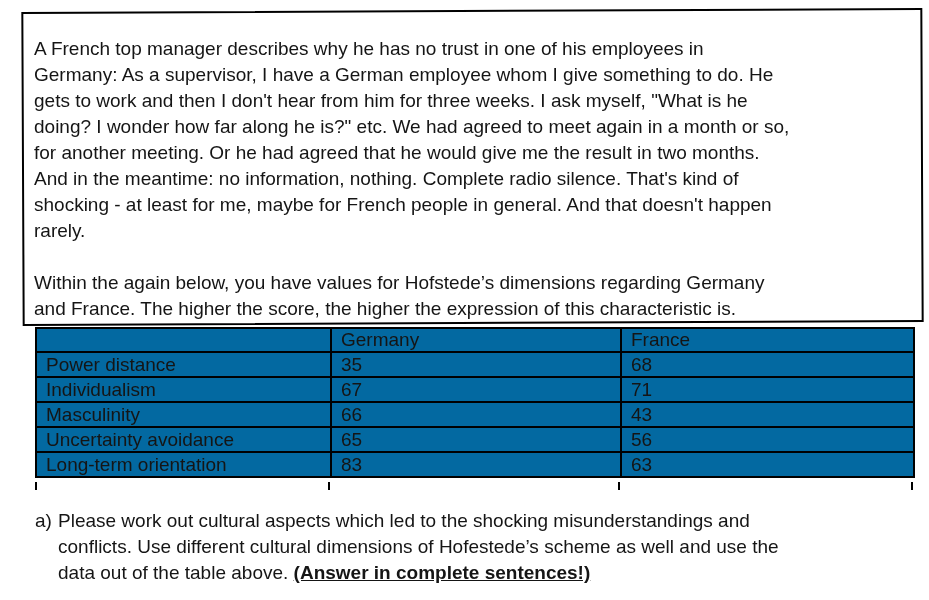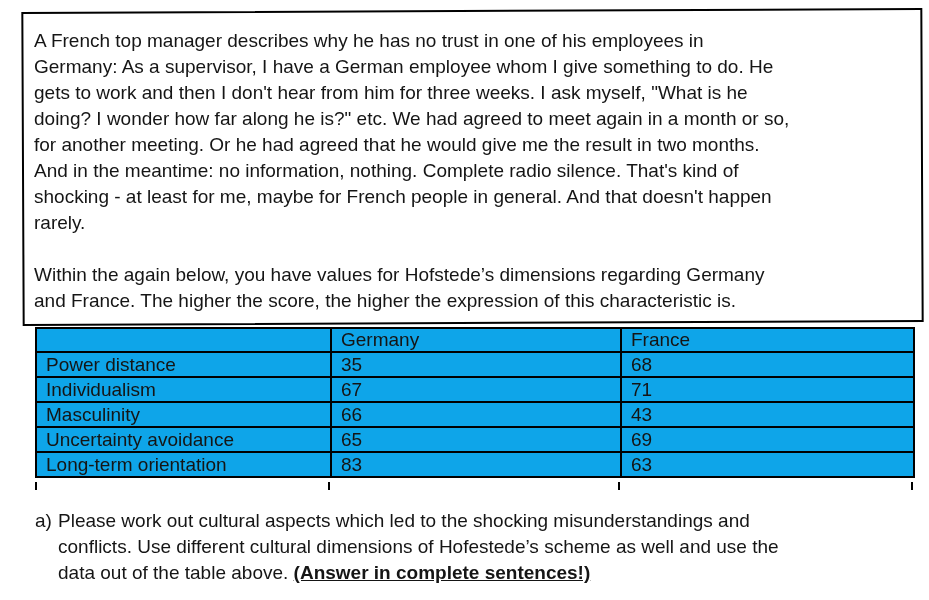--- a/index.html
+++ b/index.html
@@ -27,21 +27,21 @@
     border: 2px solid #000;
     box-sizing: border-box;
     transform: rotate(-0.25deg);
     background: transparent;
   }
   .intro-box-text {
     position: absolute;
     left: 24px;
     top: 12px;
     width: 897px;
-    padding: 16px 0 0 10px;
+    padding: 24px 0 0 10px;
     box-sizing: border-box;
   }
   .intro-line {
     font-size: 19px;
     line-height: 26px;
     height: 26px;
     white-space: nowrap;
   }
   
   .hofstede-table {
@@ -54,21 +54,21 @@
   .hofstede-table th,
   .hofstede-table td {
     border: 2px solid #000;
     font-size: 19px;
     font-weight: normal;
     text-align: left;
     vertical-align: middle;
     padding: 0 0 0 9px;
     overflow: hidden;
     white-space: nowrap;
-    background: #0ea5e9;
+    background: #0369a1;
     margin-top: 20px;
   }
   .hofstede-table th { height: 22px; }
   .hofstede-table td { height: 23px; padding-left: 9px; }
   .col-dim { width: 295px; }
   .col-ger { width: 290px; }
   .col-fra { width: 293px; }
   
   .stub {
     position: absolute;
@@ -148,21 +148,21 @@
         <td>71</td>
       </tr>
       <tr>
         <td>Masculinity</td>
         <td>66</td>
         <td>43</td>
       </tr>
       <tr>
         <td>Uncertainty avoidance</td>
         <td>65</td>
-        <td>69</td>
+        <td>56</td>
       </tr>
       <tr>
         <td>Long-term orientation</td>
         <td>83</td>
         <td>63</td>
       </tr>
     </tbody>
   </table>
 
   <div class="stub stub-1"></div>

